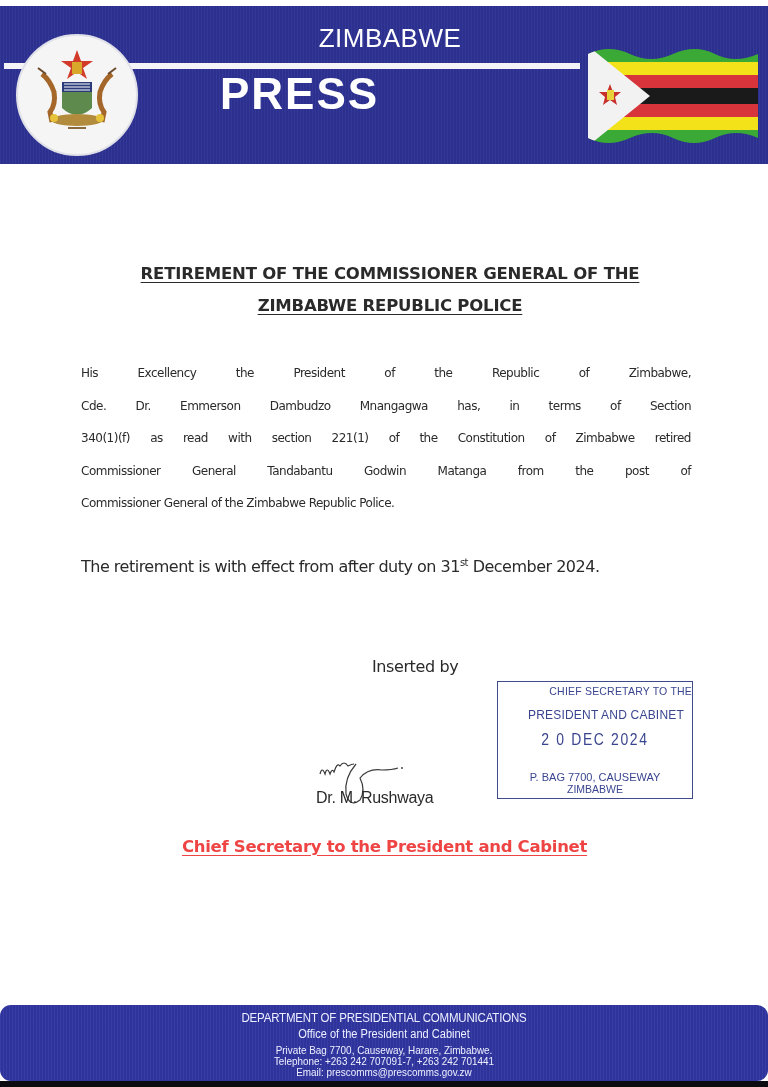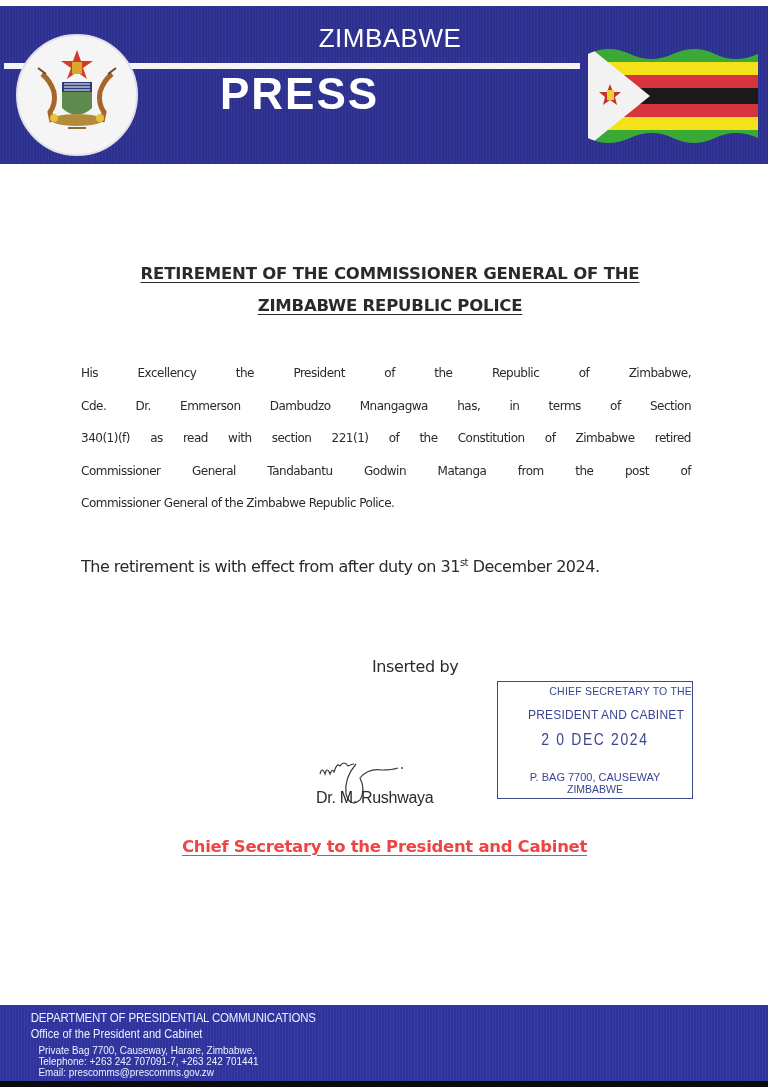--- a/index.html
+++ b/index.html
@@ -74,21 +74,21 @@
   .stamp-l1 { position: absolute; top: 3px; left: 0; width: 100%; font-size: 10.5px; line-height: 12px; letter-spacing: 0.2px; text-align: right; }
   .stamp-l2 { position: absolute; top: 15px; left: 11px; width: 100%; font-size: 12px; line-height: 12px; letter-spacing: 0.2px; margin-top: 12px; }
   .stamp-date { position: absolute; top: 48px; left: 0; width: 100%; font-size: 17px; font-family: "Liberation Sans", sans-serif; letter-spacing: 2px; transform: scaleX(0.82); }
   .stamp-l3 { position: absolute; top: 89px; left: 0; width: 100%; font-size: 11px; line-height: 12px; }
   .stamp-l4 { position: absolute; top: 101px; left: 0; width: 100%; font-size: 10.5px; line-height: 12px; }
 
   .footer {
     position: absolute; left: 0; top: 1005px; width: 768px; height: 76px;
     background: #3035a0;
     background-image: repeating-linear-gradient(90deg, rgba(255,255,255,0.04) 0 1px, rgba(0,0,0,0.03) 1px 3px);
-    color: #eef0ff; text-align: left; font-family: "Liberation Sans", sans-serif;
+    color: #eef0ff; text-align: center; font-family: "Liberation Sans", sans-serif; border-radius: 11px;
   }
   .footer-bottom { position: absolute; left: 0; top: 1081px; width: 768px; height: 6px; background: #0b0b10; }
   .footer .f1 { position: absolute; top: 6px; width: 100%; font-size: 12.5px; letter-spacing: -0.2px; transform: scaleX(0.92); }
   .footer .f2 { position: absolute; top: 22px; width: 100%; font-size: 12px; transform: scaleX(0.92); }
   .footer .f3 { position: absolute; top: 40px; width: 100%; font-size: 11px; line-height: 11px; transform: scaleX(0.9); }
   .footer .f4 { position: absolute; top: 51px; width: 100%; font-size: 11px; line-height: 11px; transform: scaleX(0.9); }
   .footer .f5 { position: absolute; top: 62px; width: 100%; font-size: 11px; line-height: 11px; transform: scaleX(0.9); }
 </style>
 </head>
 <body>

